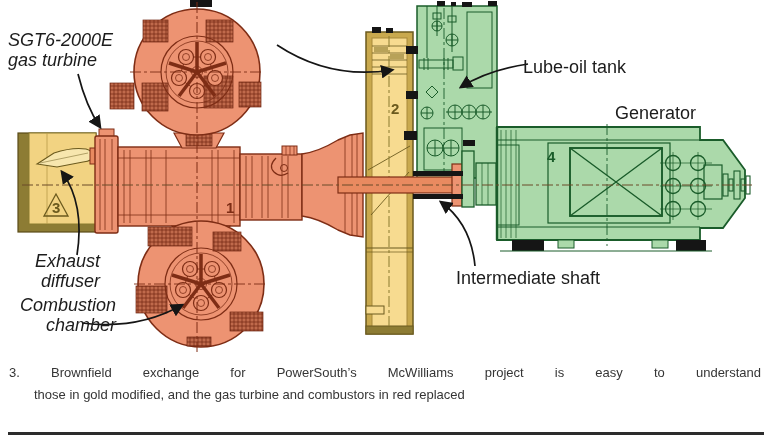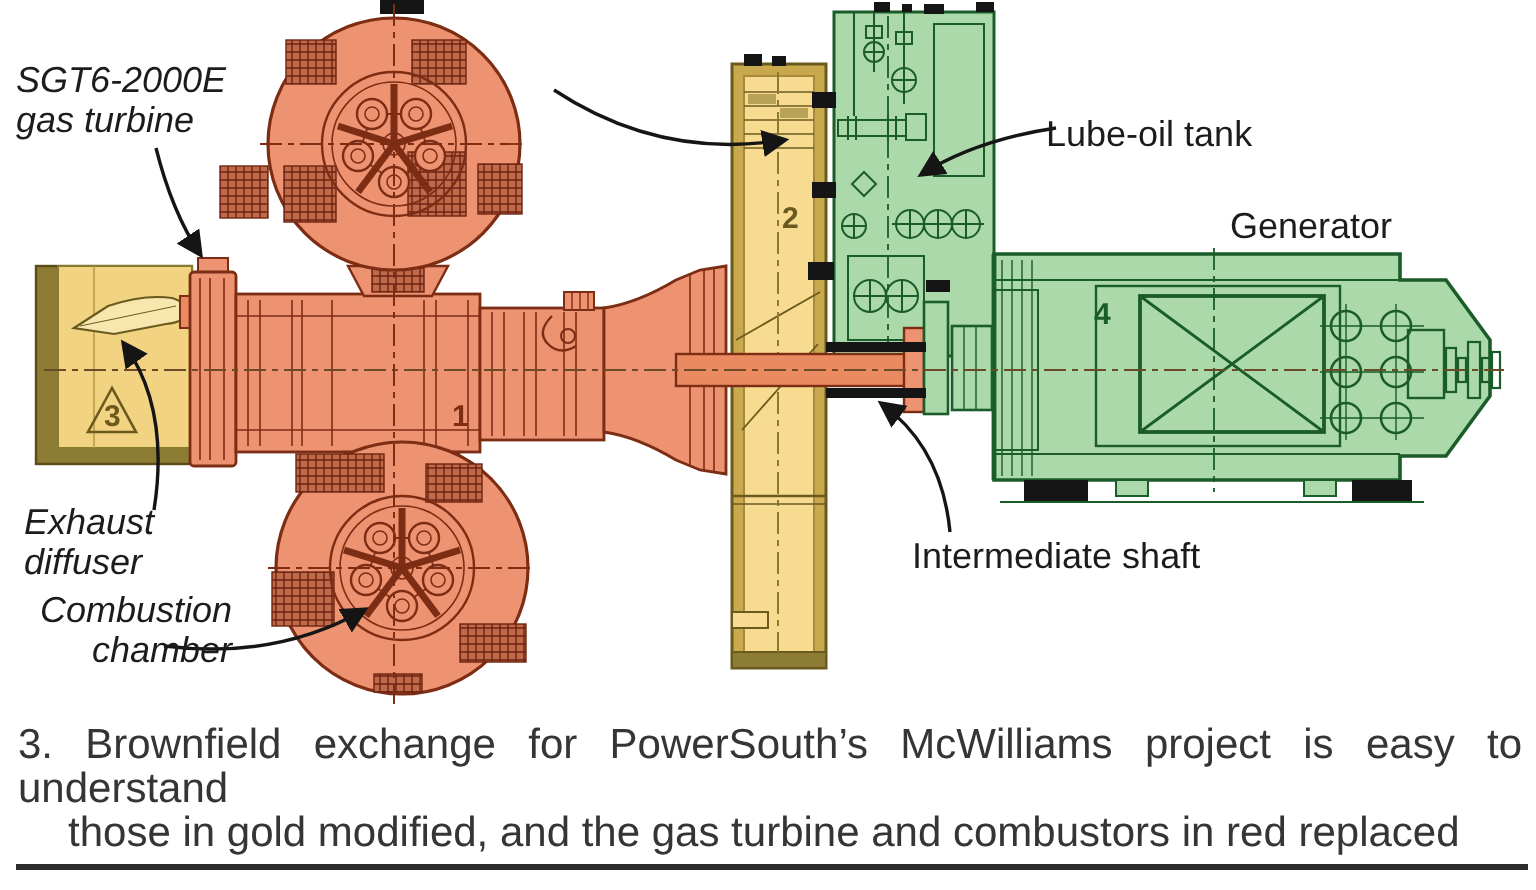--- a/index.html
+++ b/index.html
@@ -11,23 +11,23 @@
   .fig{position:relative;width:768px;height:445px;background:#fff;overflow:hidden;
        font-family:"Liberation Sans",sans-serif;}
   .fig svg{position:absolute;left:0;top:0;}
   
   .fr{fill:var(--red);}  .sr{stroke:var(--redl);}
   .fgo{fill:var(--gold);} .sgo{stroke:var(--goldl);}
   .fgr{fill:var(--green);} .sgr{stroke:var(--greenl);}
   .nf{fill:none;}
   .lbl{position:absolute;font-size:18px;line-height:20px;color:#1c1c1c;}
   .lbl span{display:block;font-style:italic;}
-  .lbl.center{text-align:left;}
+  .lbl.center{text-align:right;}
   .caption{position:absolute;left:9px;top:362px;width:752px;color:#353535;}
-  .cap-line{width:752px;font-size:21px;line-height:22px;text-align:justify;text-align-last:justify;}
+  .cap-line{width:752px;font-size:13px;line-height:22px;text-align:justify;text-align-last:justify;}
   .cap-line.last{text-align-last:left;margin-left:25px;}
   .rule{position:absolute;left:8px;top:432px;width:756px;height:3px;background:#2c2c2c;}
   svg text.pn{font-family:"Liberation Sans",sans-serif;font-size:15px;font-weight:700;}
 </style>
 </head>
 <body>
 
 <div class="fig">
 
 <svg width="768" height="445" viewBox="0 0 768 445">

